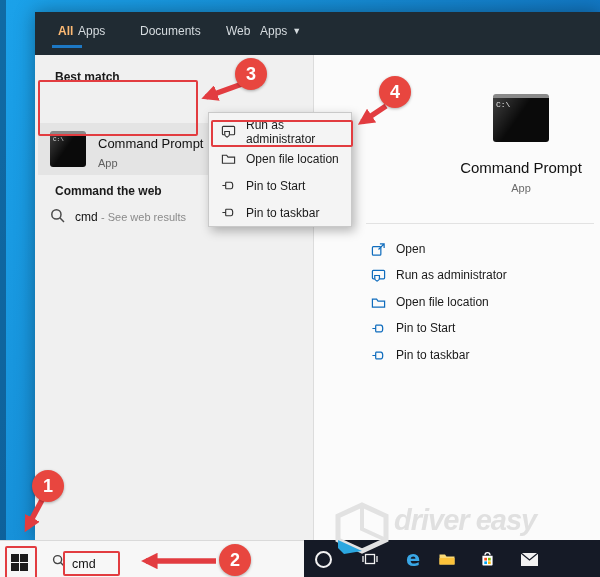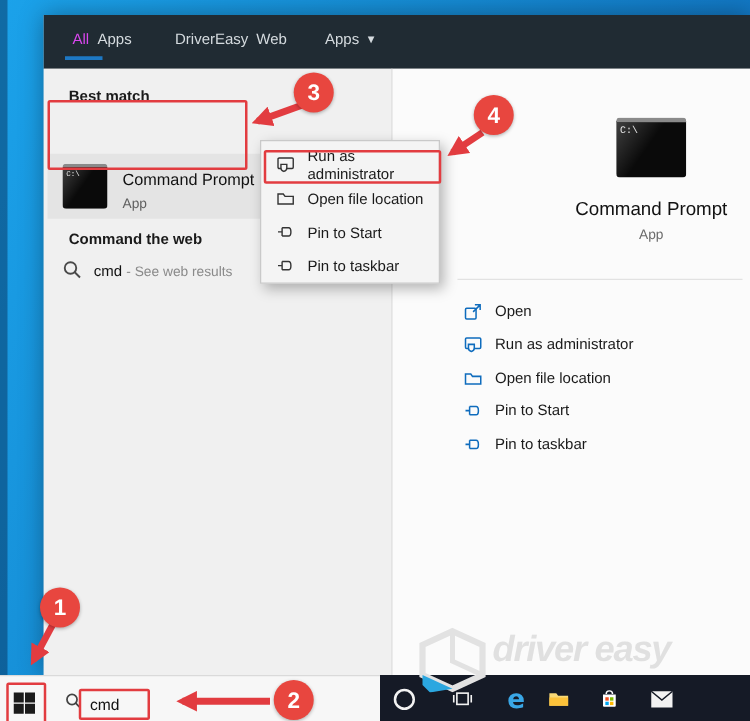--- a/index.html
+++ b/index.html
@@ -9,21 +9,21 @@
     background:linear-gradient(115deg,#1ba2ea 0%,#168ed6 35%,#0e63b2 100%);
   }
   .abs{position:absolute;}
   
   .desk-edge{left:0;top:0;width:6px;height:540px;background:rgba(5,40,80,.45);}
 
   
   #win{left:35px;top:12px;width:565px;height:528px;background:#f0f0f0;box-shadow:0 0 18px rgba(0,0,0,.35);z-index:10;}
   .header{left:0;top:0;width:565px;height:43px;background:#202b33;}
   .tab{top:10px;height:18px;font-size:12px;color:#d5dbdf;cursor:default;display:flex;align-items:center;gap:5px;}
-  .tab.active{color:#d946ef;font-weight:normal;}
+  .tab.active{color:#fdba74;font-weight:bold;}
   .tab-underline{left:17px;top:33px;width:30px;height:3px;background:#1d78c4;}
   .chev{font-size:9px;color:#d5dbdf;line-height:1;}
 
   .left-panel{left:0;top:43px;width:278px;height:485px;background:#f0f0f0;}
   .right-panel{left:278px;top:43px;width:287px;height:485px;background:#fbfbfb;border-left:1px solid #dcdcdc;box-sizing:border-box;}
 
   .section-h{font-size:12px;font-weight:bold;color:#1a1a1a;}
   .row-highlight{left:3px;top:68px;width:272px;height:52px;background:#e4e4e4;}
 
   
@@ -85,23 +85,23 @@
   <div class="abs" id="win">
 
     <div class="abs header">
       <div class="abs tab active" style="left:23px">
           <span>All</span>
         </div>
       <div class="abs tab" style="left:43px">
           <span>Apps</span>
         </div>
       <div class="abs tab" style="left:105px">
-          <span>DriverEasy</span>
-        </div>
-      <div class="abs tab" style="left:170px">
+          <span>Documents</span>
+        </div>
+      <div class="abs tab" style="left:191px">
           <span>Web</span>
         </div>
       <div class="abs tab" style="left:225px">
         <span>Apps</span>
         <span class="chev">▼</span>
       </div>
       <div class="abs tab-underline"></div>
     </div>
 
     <div class="abs left-panel">

